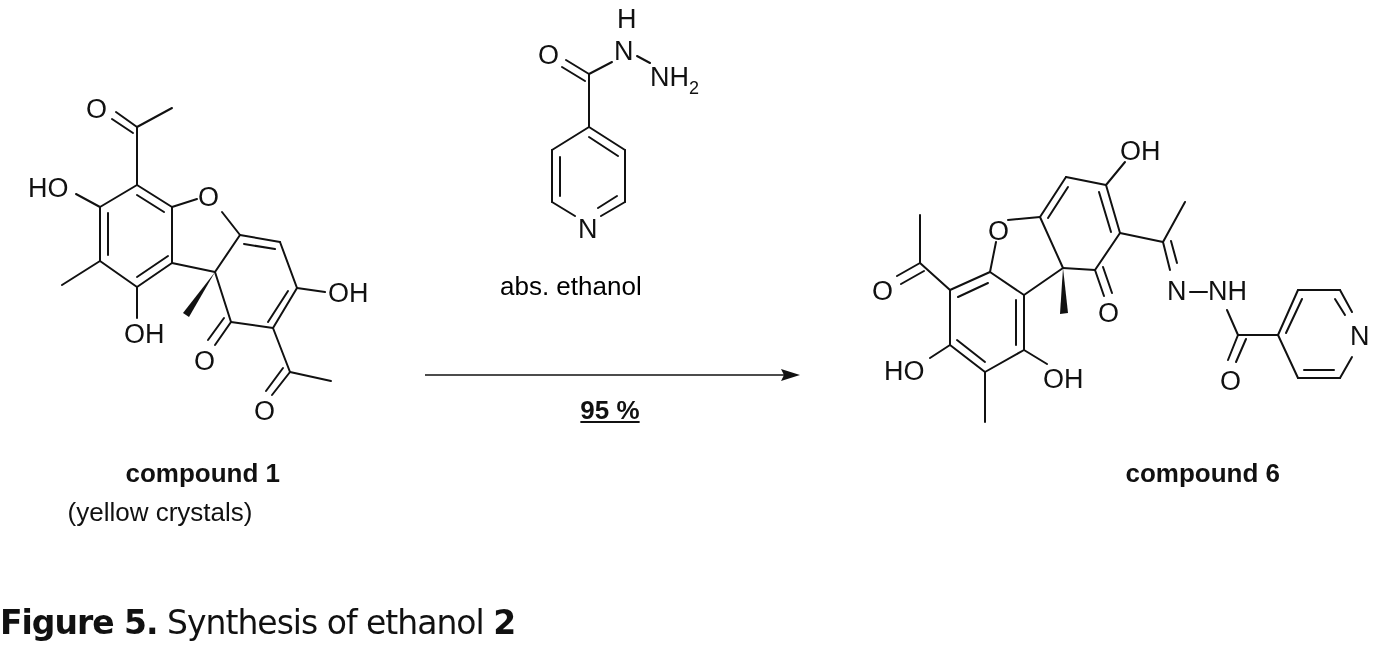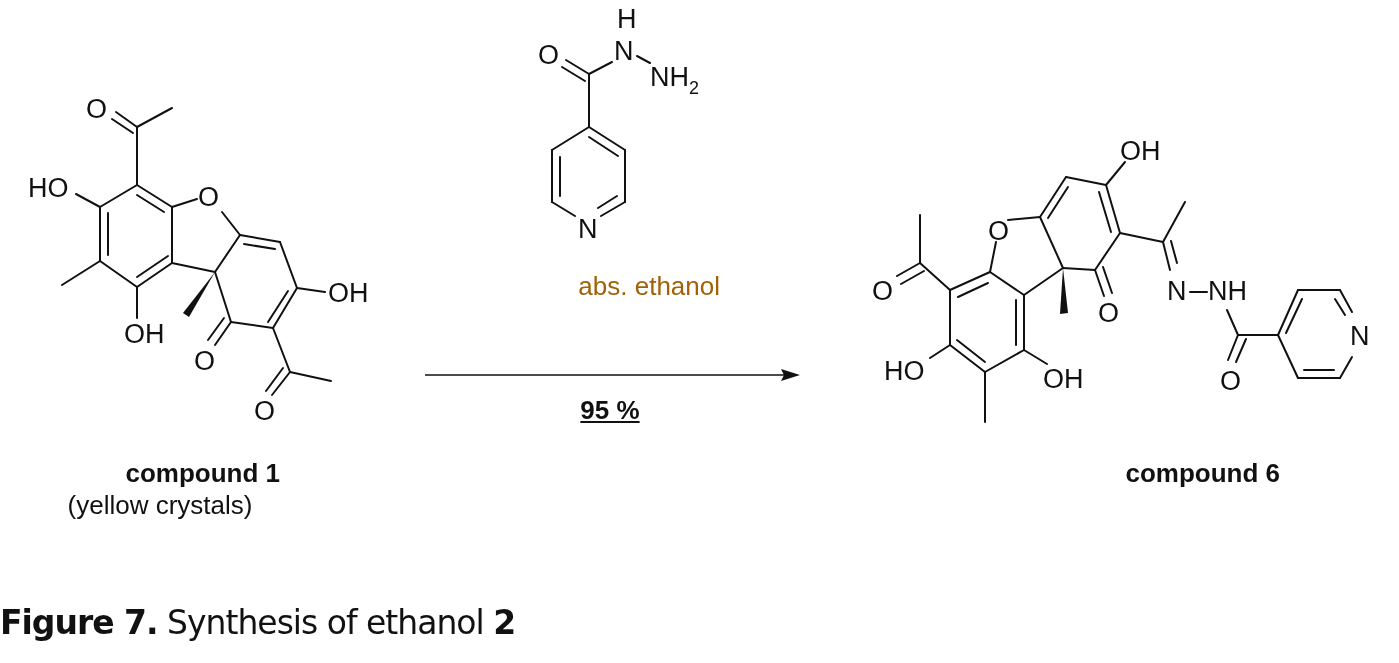--- a/index.html
+++ b/index.html
@@ -1,25 +1,25 @@
 <!DOCTYPE html>
 <html><head>
 <meta charset="utf-8">
 <style>
   html, body { margin: 0; padding: 0; background: #ffffff; }
   body { width: 1399px; height: 663px; position: relative; overflow: hidden; font-family: "Liberation Sans", sans-serif; }
   svg.scheme { position: absolute; left: 0; top: 0; }
   .atom { font-family: "Liberation Sans", sans-serif; font-size: 27px; fill: #111; }
   .sub { font-size: 18px; }
   .bond { stroke: #111; stroke-width: 2; fill: none; stroke-linecap: round; }
-  .cond { position: absolute; font-family: "Liberation Sans", sans-serif; font-size: 26px; color: #a16207; text-align: right; line-height: 32px; }
+  .cond { position: absolute; font-family: "Liberation Sans", sans-serif; font-size: 26px; color: #000000; text-align: left; line-height: 32px; }
   .yield { position: absolute; font-family: "Liberation Sans", sans-serif; font-size: 26px; font-weight: bold; color: #111; text-align: center; text-decoration: underline; }
   .label { position: absolute; text-align: center; font-family: "Liberation Sans", sans-serif; color: #111; }
   .label .name { font-size: 26px; font-weight: bold; line-height: 32px; text-align: right; }
-  .label .desc { font-size: 26px; line-height: 32px; }
+  .label .desc { font-size: 26px; line-height: 32px; margin-top: 7px; }
   .caption { position: absolute; left: 0; top: 603px; font-family: "DejaVu Sans", sans-serif; font-size: 33px; color: #111; letter-spacing: -1px; }
   .caption b { font-weight: bold; }
 </style>
 </head>
 <body>
 
 <svg class="scheme" width="1399" height="600" viewBox="0 0 1399 600">
 
   <g>
 
@@ -186,13 +186,13 @@
 <div class="yield" style="left:540px; top:395px; width:140px;">95 %</div>
 
 <div class="label" style="left:40px; top:457px; width:240px;">
   <div class="name">compound 1</div>
   <div class="desc">(yellow crystals)</div>
 </div>
 <div class="label" style="left:960px; top:457px; width:320px;">
   <div class="name">compound 6</div>
 </div>
 
-<div class="caption"><b>Figure 7.</b><span> Synthesis of ethanol </span><b>2</b></div>
+<div class="caption"><b>Figure 5.</b><span> Synthesis of ethanol </span><b>2</b></div>
 
 </body></html>

